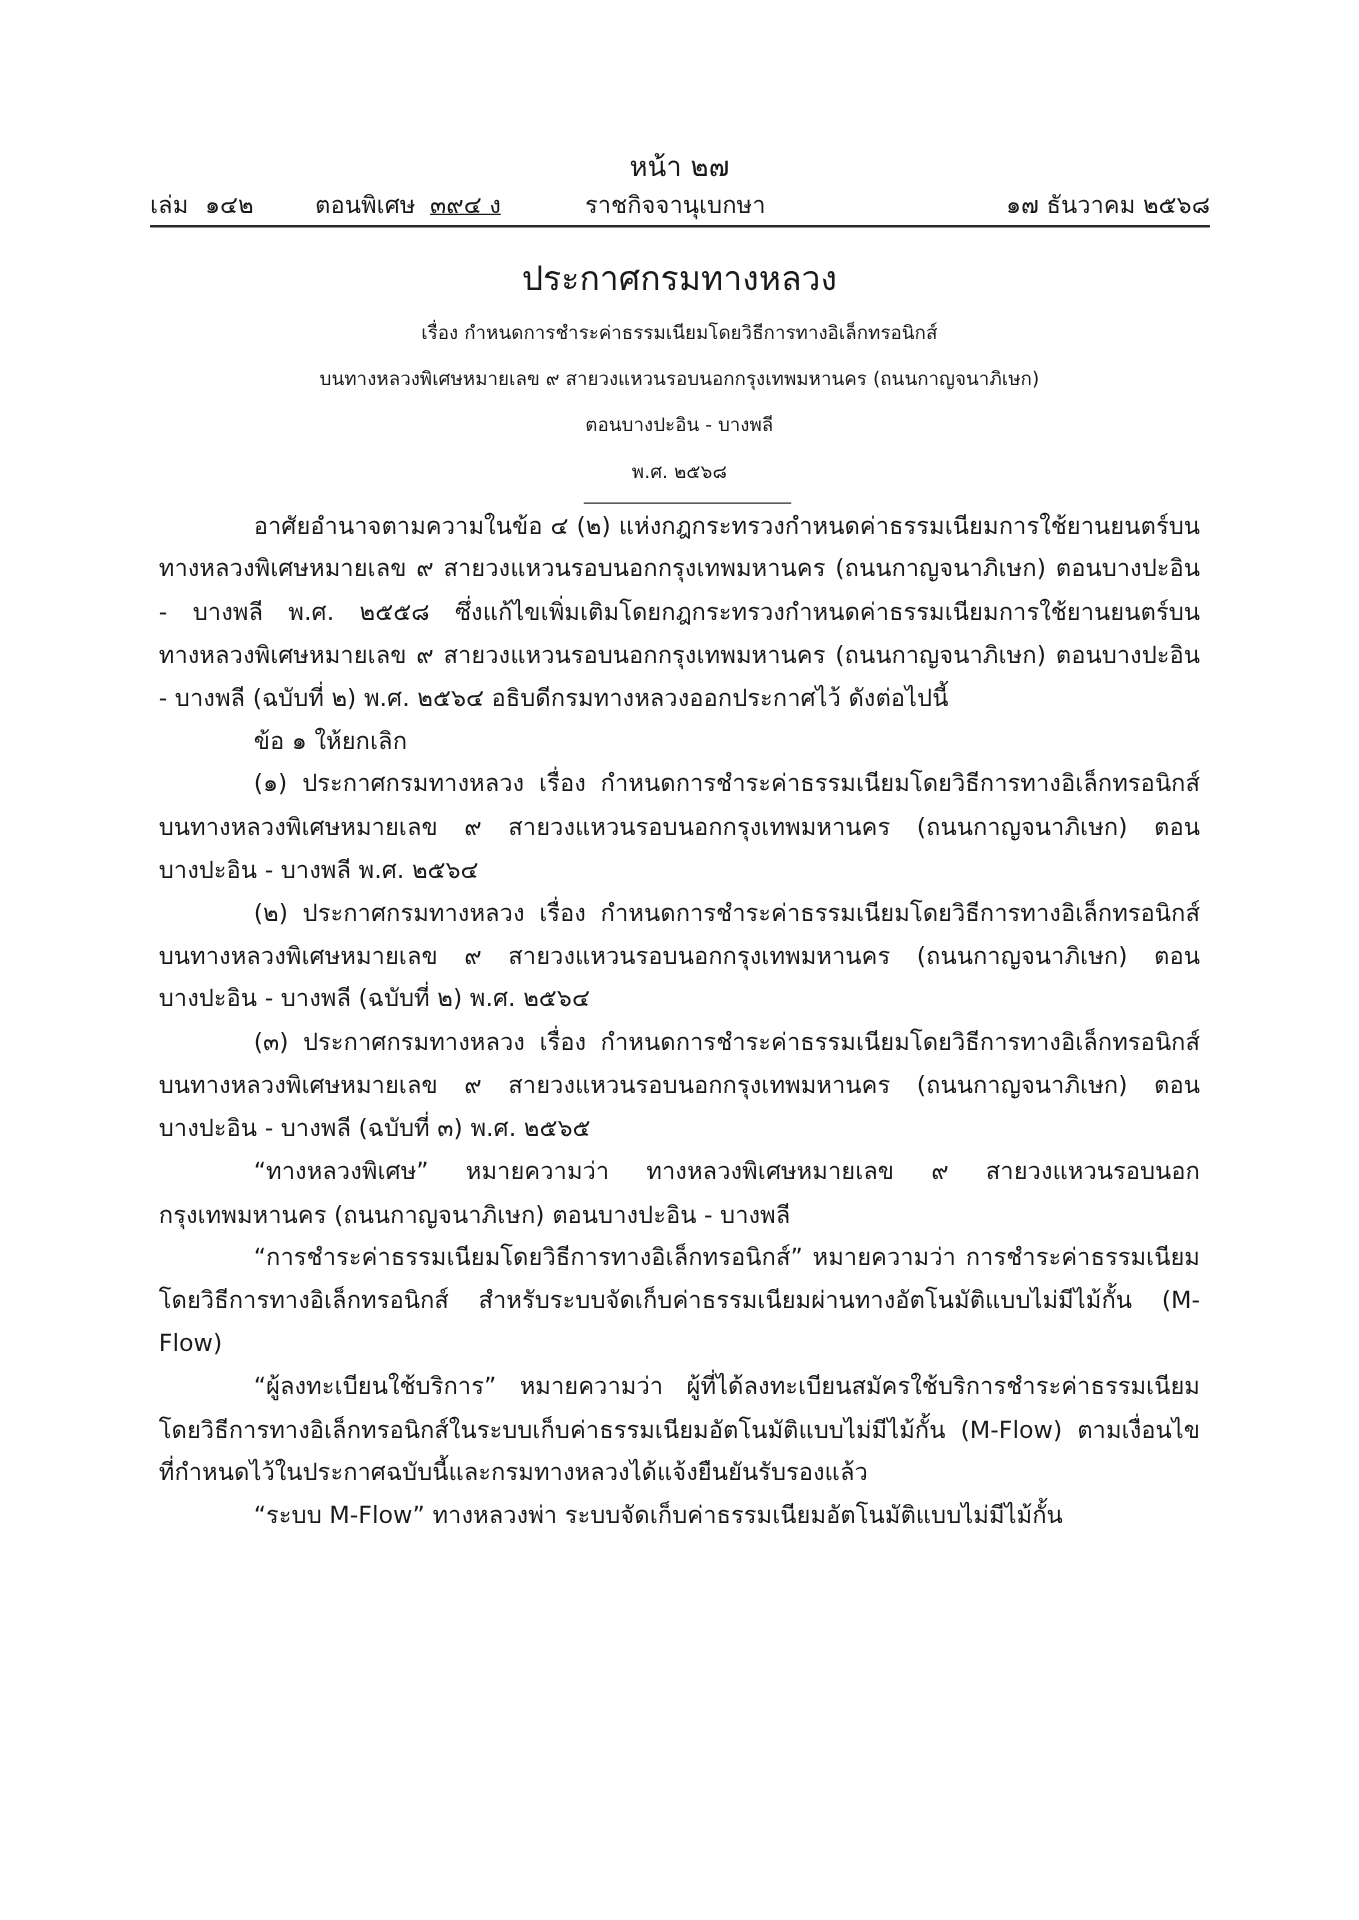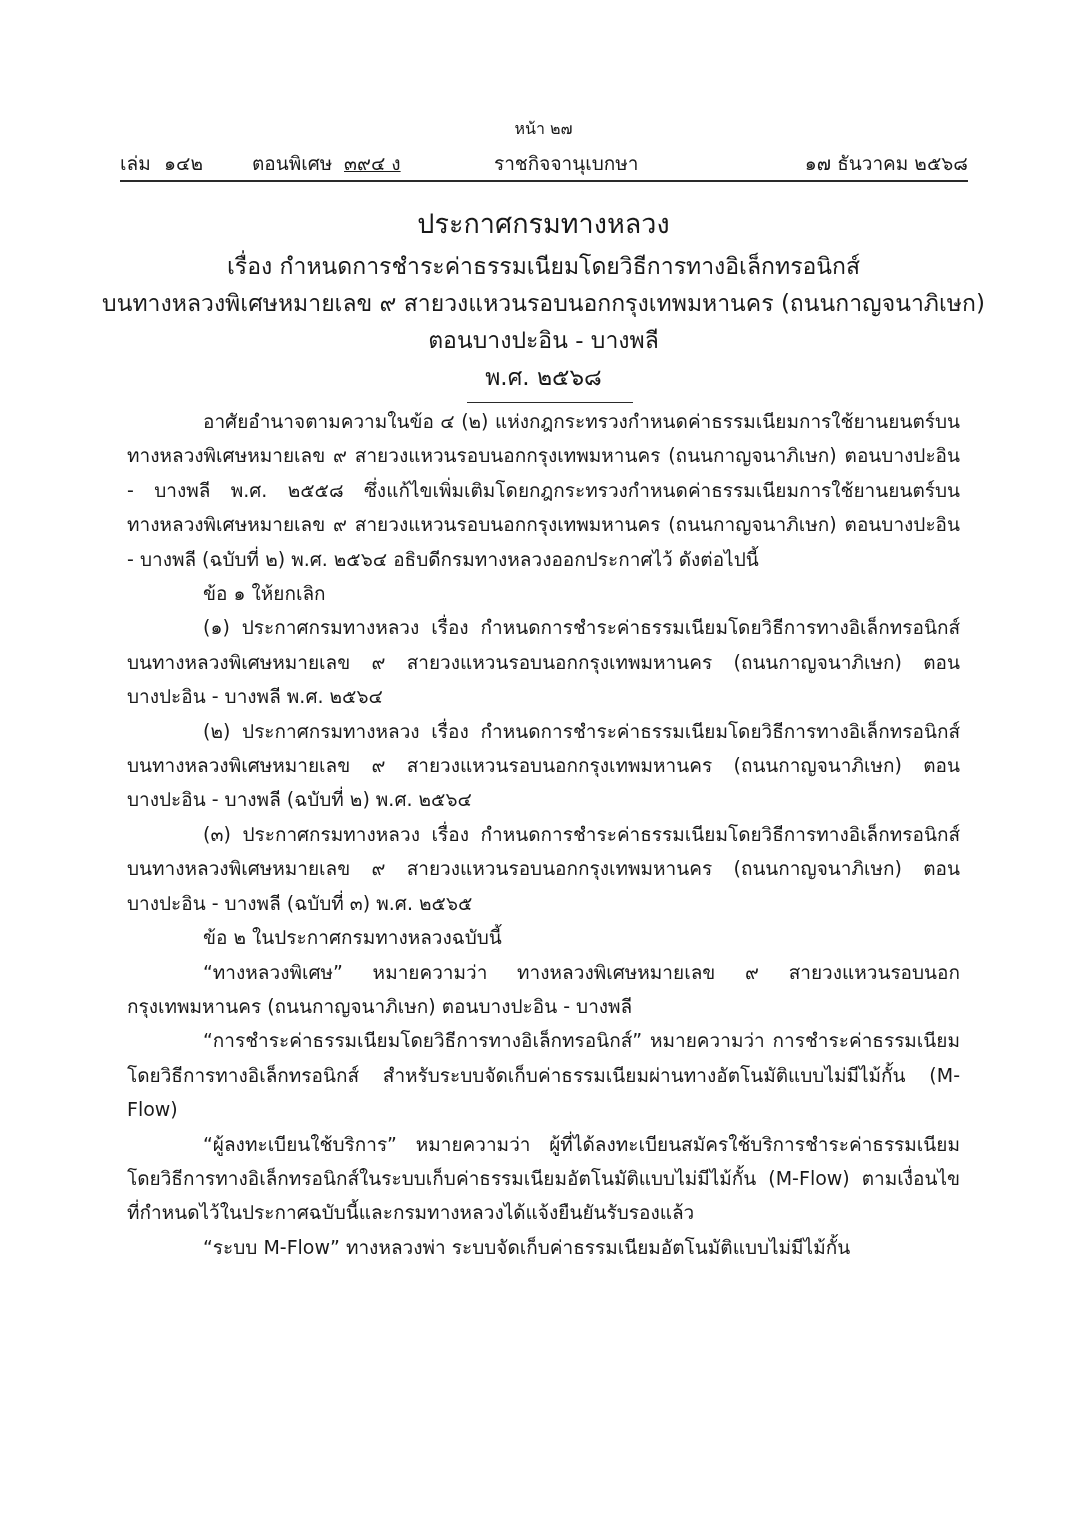--- a/index.html
+++ b/index.html
@@ -4,40 +4,40 @@
 <style>
   html, body { margin: 0; padding: 0; background: #ffffff; }
   body {
     width: 1087px; height: 1536px; position: relative; overflow: hidden;
     font-family: "DejaVu Sans", "Liberation Sans", sans-serif;
     color: #1a1a1a;
   }
   .page { position: absolute; left: 0; top: 0; width: 1087px; height: 1536px; }
   .pageno {
     position: absolute; top: 116px; left: 0; width: 100%;
-    text-align: center; font-size: 16px;
+    text-align: center; font-size: 22px;
   }
   .header {
     position: absolute; top: 148px; left: 120px; width: 848px; height: 30px;
     font-size: 19px;
   }
   .header span { position: absolute; top: 0; white-space: nowrap; }
   .h-vol-label { left: 0; }
   .h-vol { left: 44px; }
   .h-issue-label { left: 132px; }
   .h-issue { left: 224px; text-decoration: underline; }
-  .h-gazette { left: 348px; margin-left: 26px; }
+  .h-gazette { left: 348px; }
   .h-date { right: 0; }
   .header-rule {
     position: absolute; top: 180px; left: 120px; width: 848px; height: 0;
     border-top: 2px solid #2a2a2a;
   }
   .title-block { position: absolute; top: 206px; left: 0; width: 100%; text-align: center; }
   .doc-title { font-size: 27px; line-height: 36px; margin: 0 0 6px 0; font-weight: normal; }
-  .subtitle { font-size: 23px; line-height: 37px; }
+  .subtitle { font-size: 15px; line-height: 37px; }
   .title-rule {
     position: absolute; top: 402px; left: 467px; width: 166px; height: 0;
     border-top: 1.5px solid #2a2a2a;
   }
   .body {
     position: absolute; top: 404px; left: 127px; width: 833px;
     font-size: 19px; line-height: 34.4px; text-align: justify;
   }
   .body p { margin: 0; }
   .indent { text-indent: 76px; }
@@ -66,19 +66,18 @@
     <div class="subtitle">พ.ศ.  ๒๕๖๘</div>
   </div>
   <div class="title-rule"></div>
 
   <div class="body">
     <p class="indent">อาศัยอำนาจตามความในข้อ ๔ (๒) แห่งกฎกระทรวงกำหนดค่าธรรมเนียมการใช้ยานยนตร์บนทางหลวงพิเศษหมายเลข ๙ สายวงแหวนรอบนอกกรุงเทพมหานคร (ถนนกาญจนาภิเษก) ตอนบางปะอิน - บางพลี พ.ศ. ๒๕๕๘ ซึ่งแก้ไขเพิ่มเติมโดยกฎกระทรวงกำหนดค่าธรรมเนียมการใช้ยานยนตร์บนทางหลวงพิเศษหมายเลข ๙ สายวงแหวนรอบนอกกรุงเทพมหานคร (ถนนกาญจนาภิเษก) ตอนบางปะอิน - บางพลี (ฉบับที่ ๒) พ.ศ. ๒๕๖๔ อธิบดีกรมทางหลวงออกประกาศไว้ ดังต่อไปนี้</p>
     <p class="indent">ข้อ  ๑  ให้ยกเลิก</p>
     <p class="indent">(๑) ประกาศกรมทางหลวง เรื่อง กำหนดการชำระค่าธรรมเนียมโดยวิธีการทางอิเล็กทรอนิกส์บนทางหลวงพิเศษหมายเลข ๙ สายวงแหวนรอบนอกกรุงเทพมหานคร (ถนนกาญจนาภิเษก) ตอนบางปะอิน - บางพลี พ.ศ. ๒๕๖๔</p>
     <p class="indent">(๒) ประกาศกรมทางหลวง เรื่อง กำหนดการชำระค่าธรรมเนียมโดยวิธีการทางอิเล็กทรอนิกส์บนทางหลวงพิเศษหมายเลข ๙ สายวงแหวนรอบนอกกรุงเทพมหานคร (ถนนกาญจนาภิเษก) ตอนบางปะอิน - บางพลี (ฉบับที่ ๒) พ.ศ. ๒๕๖๔</p>
     <p class="indent">(๓) ประกาศกรมทางหลวง เรื่อง กำหนดการชำระค่าธรรมเนียมโดยวิธีการทางอิเล็กทรอนิกส์บนทางหลวงพิเศษหมายเลข ๙ สายวงแหวนรอบนอกกรุงเทพมหานคร (ถนนกาญจนาภิเษก) ตอนบางปะอิน - บางพลี (ฉบับที่ ๓) พ.ศ. ๒๕๖๕</p>
-    <p class="indent">ข้อ  ๒  ในประกาศกรมทางหลวงฉบับนี้</p>
     <p class="indent">“ทางหลวงพิเศษ” หมายความว่า ทางหลวงพิเศษหมายเลข ๙ สายวงแหวนรอบนอกกรุงเทพมหานคร (ถนนกาญจนาภิเษก) ตอนบางปะอิน - บางพลี</p>
     <p class="indent">“การชำระค่าธรรมเนียมโดยวิธีการทางอิเล็กทรอนิกส์” หมายความว่า การชำระค่าธรรมเนียมโดยวิธีการทางอิเล็กทรอนิกส์ สำหรับระบบจัดเก็บค่าธรรมเนียมผ่านทางอัตโนมัติแบบไม่มีไม้กั้น (M-Flow)</p>
     <p class="indent">“ผู้ลงทะเบียนใช้บริการ” หมายความว่า ผู้ที่ได้ลงทะเบียนสมัครใช้บริการชำระค่าธรรมเนียมโดยวิธีการทางอิเล็กทรอนิกส์ในระบบเก็บค่าธรรมเนียมอัตโนมัติแบบไม่มีไม้กั้น (M-Flow) ตามเงื่อนไขที่กำหนดไว้ในประกาศฉบับนี้และกรมทางหลวงได้แจ้งยืนยันรับรองแล้ว</p>
     <p class="indent">“ระบบ  M-Flow” ทางหลวงพ่า ระบบจัดเก็บค่าธรรมเนียมอัตโนมัติแบบไม่มีไม้กั้น</p>
   </div>
 </div>
 
 </body></html>

